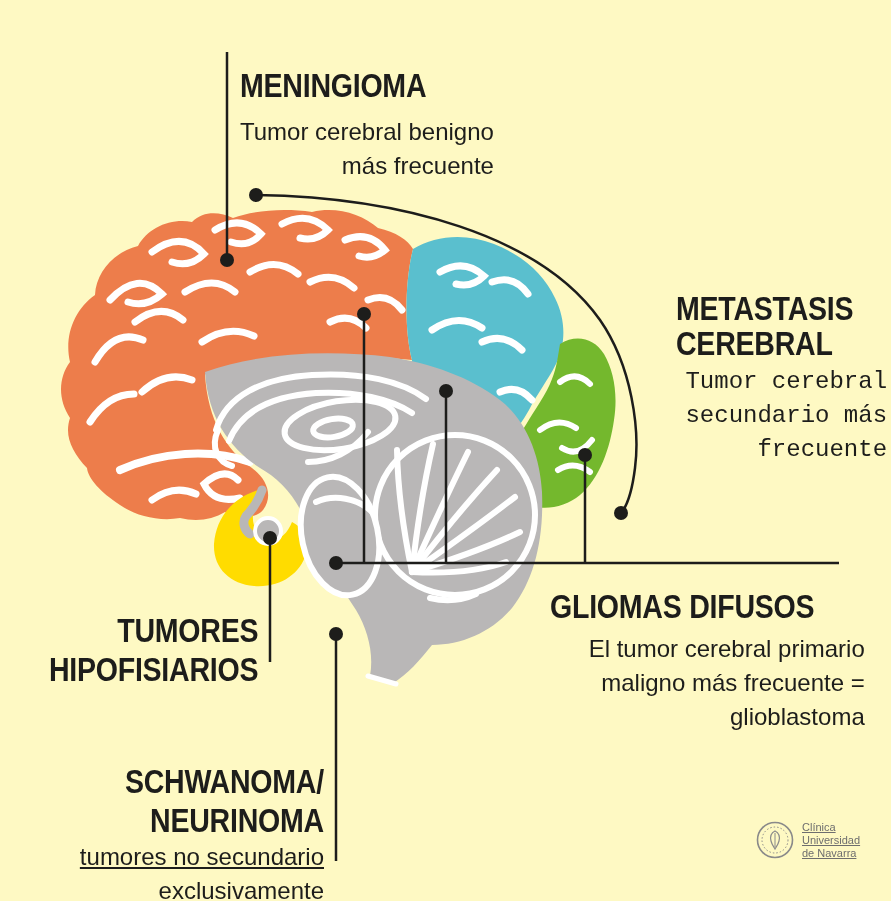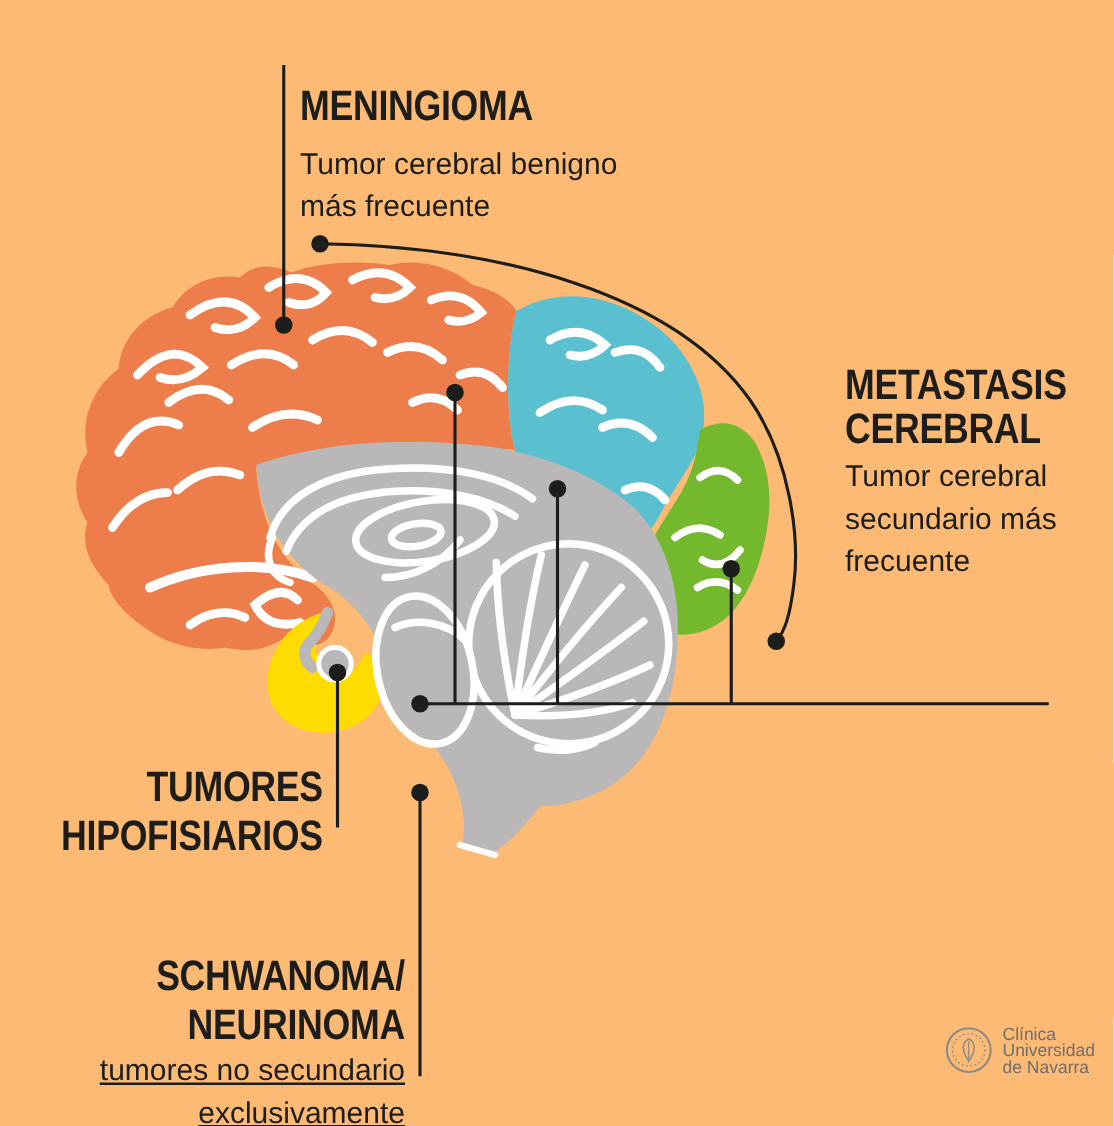--- a/index.html
+++ b/index.html
@@ -1,39 +1,39 @@
 <!DOCTYPE html>
 <html><head>
 <meta charset="utf-8">
 <style>
   html,body{margin:0;padding:0;background:#ffffff;}
   #stage{
-    position:relative;width:891px;height:901px;background:#fdba74;overflow:hidden;
+    position:relative;width:891px;height:901px;background:#fef9c3;overflow:hidden;
     font-family:"Liberation Sans", sans-serif;color:#1d1d1b;
   }
   #brain-svg{position:absolute;left:0;top:0;}
   .label{position:absolute;white-space:pre-line;}
   .label .title{
     font-weight:700;font-size:34px;line-height:35px;letter-spacing:-.3px;
     display:inline-block;transform:scaleX(.84);transform-origin:0 0;white-space:pre-line;
   }
-  .label .desc{font-size:24px;line-height:34px;white-space:pre-line;}
+  .label .desc{font-size:24px;line-height:34px;white-space:pre-line;text-align:right;}
   .label.right{text-align:right;text-decoration:underline;}
   .label.right .title{transform-origin:100% 0;line-height:39px;}
   #label-meningioma{left:240px;top:50px;}
   #label-meningioma .desc{margin-top:12px;}
   #label-metastasis{left:676px;top:273px;}
-  #label-metastasis .desc{margin-top:4px;}
+  #label-metastasis .desc{margin-top:4px;font-family:Liberation Mono, monospace;}
   #label-gliomas{left:550px;top:571px;}
   #label-gliomas .desc{margin-top:8px;}
   #label-hipofisiarios{right:633px;top:593px;}
   #label-schwanoma{right:567px;top:744px;}
   #label-schwanoma .desc{margin-top:0px;}
   #logo{position:absolute;left:755px;top:820px;display:flex;align-items:center;gap:7px;color:#6e6e6e;}
-  #logo .logo-text{font-size:14px;line-height:13px;white-space:pre-line;}
+  #logo .logo-text{font-size:11px;line-height:13px;white-space:pre-line;text-decoration:underline;}
 </style>
 </head>
 <body>
 
 <div id="stage">
 
   <svg id="brain-svg" width="891" height="901" viewBox="0 0 891 901">
 
     <g>
       <path d="M 233 218
@@ -201,20 +201,26 @@
   </div>
 
   <div class="label" id="label-metastasis">
     <span class="title">METASTASIS
 CEREBRAL</span>
     <div class="desc">Tumor cerebral
 secundario más
 frecuente</div>
   </div>
 
+  <div class="label" id="label-gliomas">
+    <span class="title">GLIOMAS DIFUSOS</span>
+    <div class="desc">El tumor cerebral primario
+maligno más frecuente =
+glioblastoma</div>
+  </div>
 
   <div class="label right" id="label-hipofisiarios">
     <span class="title">TUMORES
 HIPOFISIARIOS</span>
   </div>
 
   <div class="label right" id="label-schwanoma">
     <span class="title">SCHWANOMA/
 NEURINOMA</span>
     <div class="desc">tumores no secundario

